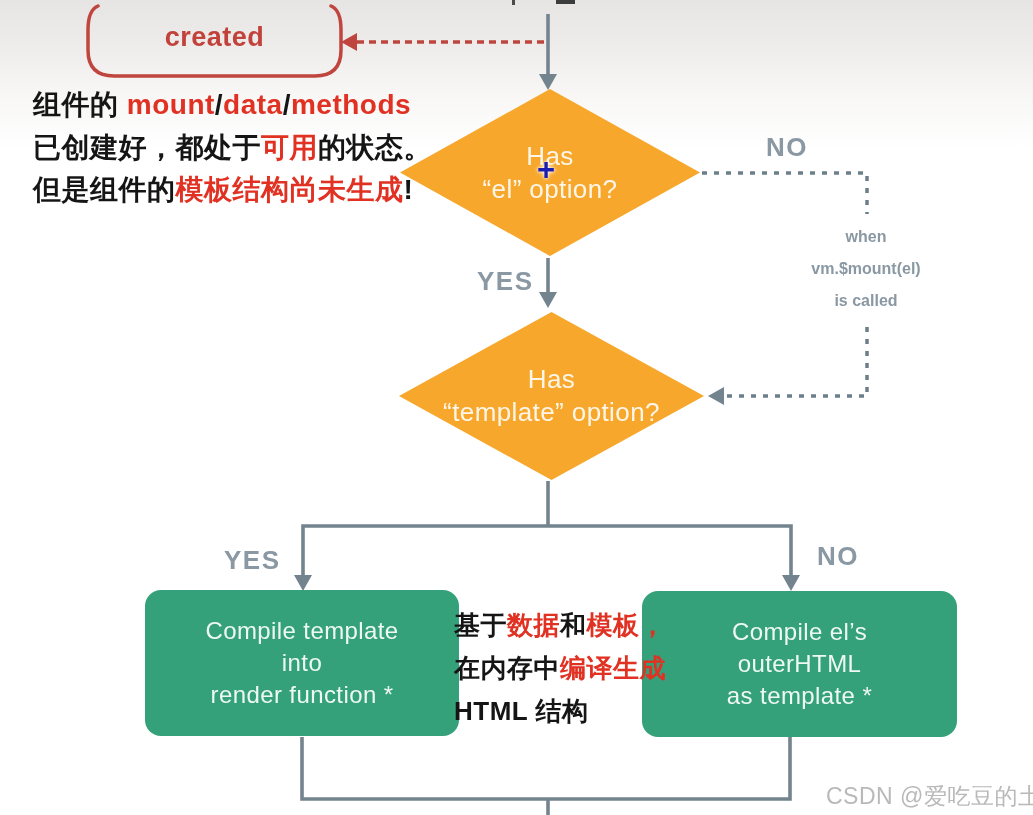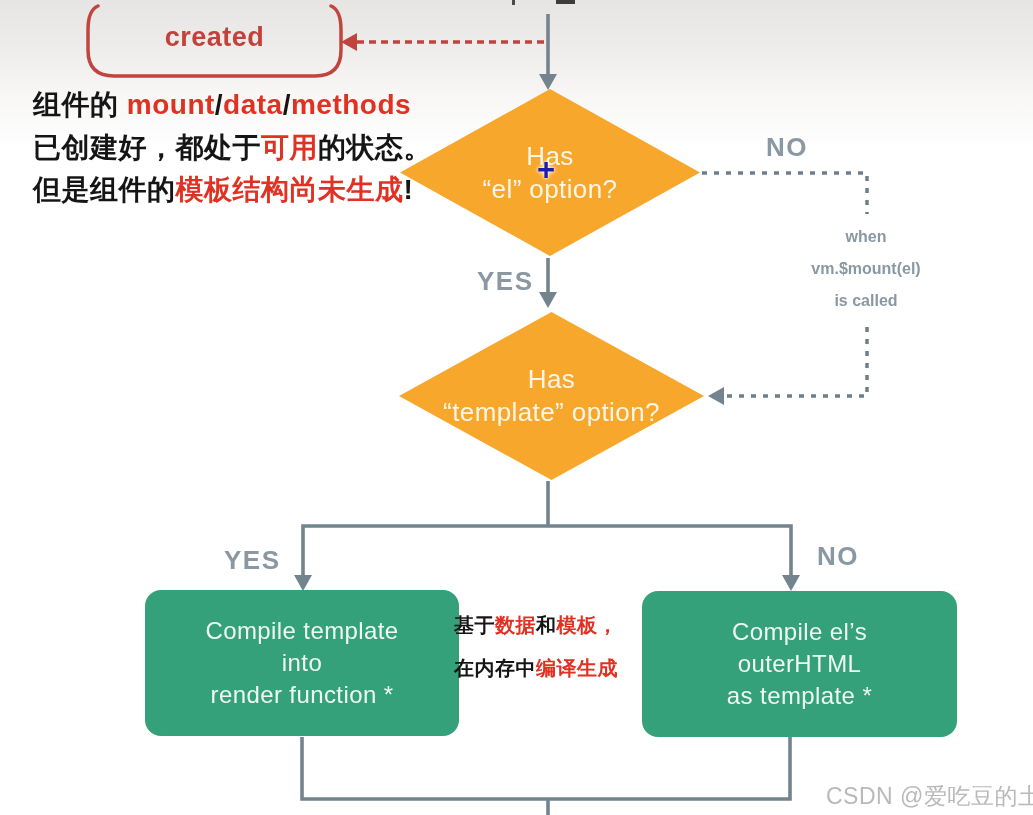--- a/index.html
+++ b/index.html
@@ -35,21 +35,21 @@
     font-size:16px;line-height:32px;font-weight:bold;color:#8a98a3;}
   
   .gbox{
     background:#34a17b;border-radius:16px;color:#eff9f4;
     display:flex;flex-direction:column;align-items:center;justify-content:center;
     text-align:center;font-size:24px;line-height:32px;letter-spacing:.4px;font-weight:500;
   }
   #box-render{left:145px;top:590px;width:314px;height:146px;}
   #box-outer{left:642px;top:591px;width:315px;height:146px;}
   
-  .midnote{left:454px;top:604px;width:215px;font-size:20px;font-weight:bold;
+  .midnote{left:454px;top:604px;width:215px;font-size:26px;font-weight:bold;
     color:#151515;white-space:nowrap;z-index:5;line-height:43px;letter-spacing:.5px;}
   
   .cursor{left:537px;top:152px;font-size:31px;font-weight:bold;color:#1d1db0;
     text-shadow:0 0 3px #fff,0 0 5px #fff;z-index:6;}
   
   .watermark{left:826px;top:781px;font-size:23px;color:#b9b9b9;
     letter-spacing:.5px;white-space:nowrap;}
   
   .top-mark-a{left:512px;top:0;width:3px;height:5px;background:#4a4a4a;}
   .top-mark-b{left:556px;top:0;width:19px;height:4px;background:#3c3c3c;}
@@ -130,17 +130,18 @@
   </div>
   <div class="abs gbox" id="box-outer">
     <div>Compile el’s</div>
     <div>outerHTML</div>
     <div>as template *</div>
   </div>
 
   <div class="abs midnote">
     <div><span>基于</span><span class="red">数据</span><span>和</span><span class="red">模板</span><span class="red">，</span></div>
     <div><span>在内存中</span><span class="red">编译生成</span></div>
+    <div><span>HTML 结构</span></div>
   </div>
 
   <div class="abs watermark">CSDN @爱吃豆的土豆</div>
 
 </div>
 
 </body></html>

